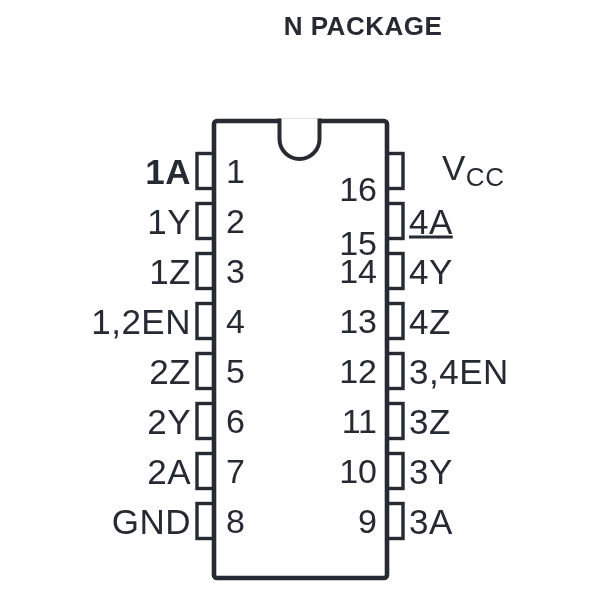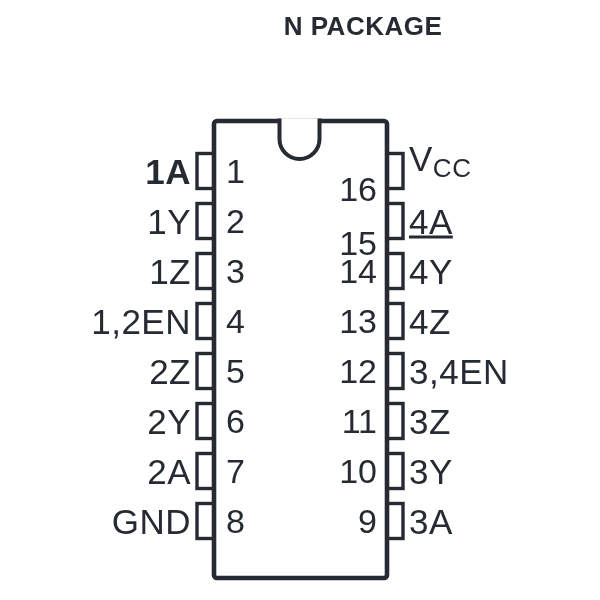--- a/index.html
+++ b/index.html
@@ -86,21 +86,21 @@
       <div class="pin-text lbl lbl-left" style="top: 321px;"><span>1,2EN</span></div>
       <div class="pin-text num num-left" style="top: 371px;">5</div>
       <div class="pin-text lbl lbl-left" style="top: 371px;"><span>2Z</span></div>
       <div class="pin-text num num-left" style="top: 421px;">6</div>
       <div class="pin-text lbl lbl-left" style="top: 421px; margin-left: 44px;"><span>2Y</span></div>
       <div class="pin-text num num-left" style="top: 471px;">7</div>
       <div class="pin-text lbl lbl-left" style="top: 471px;"><span>2A</span></div>
       <div class="pin-text num num-left" style="top: 521px;">8</div>
       <div class="pin-text lbl lbl-left" style="top: 521px; margin-left: 16px;"><span>GND</span></div>
       <div class="pin-text num num-right" style="top: 189px;">16</div>
-      <div class="pin-text lbl lbl-right" style="top: 161px;"><span>V</span><sub class="sub">CC</sub></div>
+      <div class="pin-text lbl lbl-right" style="top: 170px; margin-left: 33px;"><span>V</span><sub class="sub">CC</sub></div>
       <div class="pin-text num num-right" style="top: 221px; margin-top: 22px;">15</div>
       <div class="pin-text lbl lbl-right" style="top: 221px; text-decoration: underline;"><span>4A</span></div>
       <div class="pin-text num num-right" style="top: 271px; text-align: right;">14</div>
       <div class="pin-text lbl lbl-right" style="top: 271px;"><span>4Y</span></div>
       <div class="pin-text num num-right" style="top: 321px;">13</div>
       <div class="pin-text lbl lbl-right" style="top: 321px;"><span>4Z</span></div>
       <div class="pin-text num num-right" style="top: 371px;">12</div>
       <div class="pin-text lbl lbl-right" style="top: 371px;"><span>3,4EN</span></div>
       <div class="pin-text num num-right" style="top: 421px; text-align: right;">11</div>
       <div class="pin-text lbl lbl-right" style="top: 421px;"><span>3Z</span></div>

